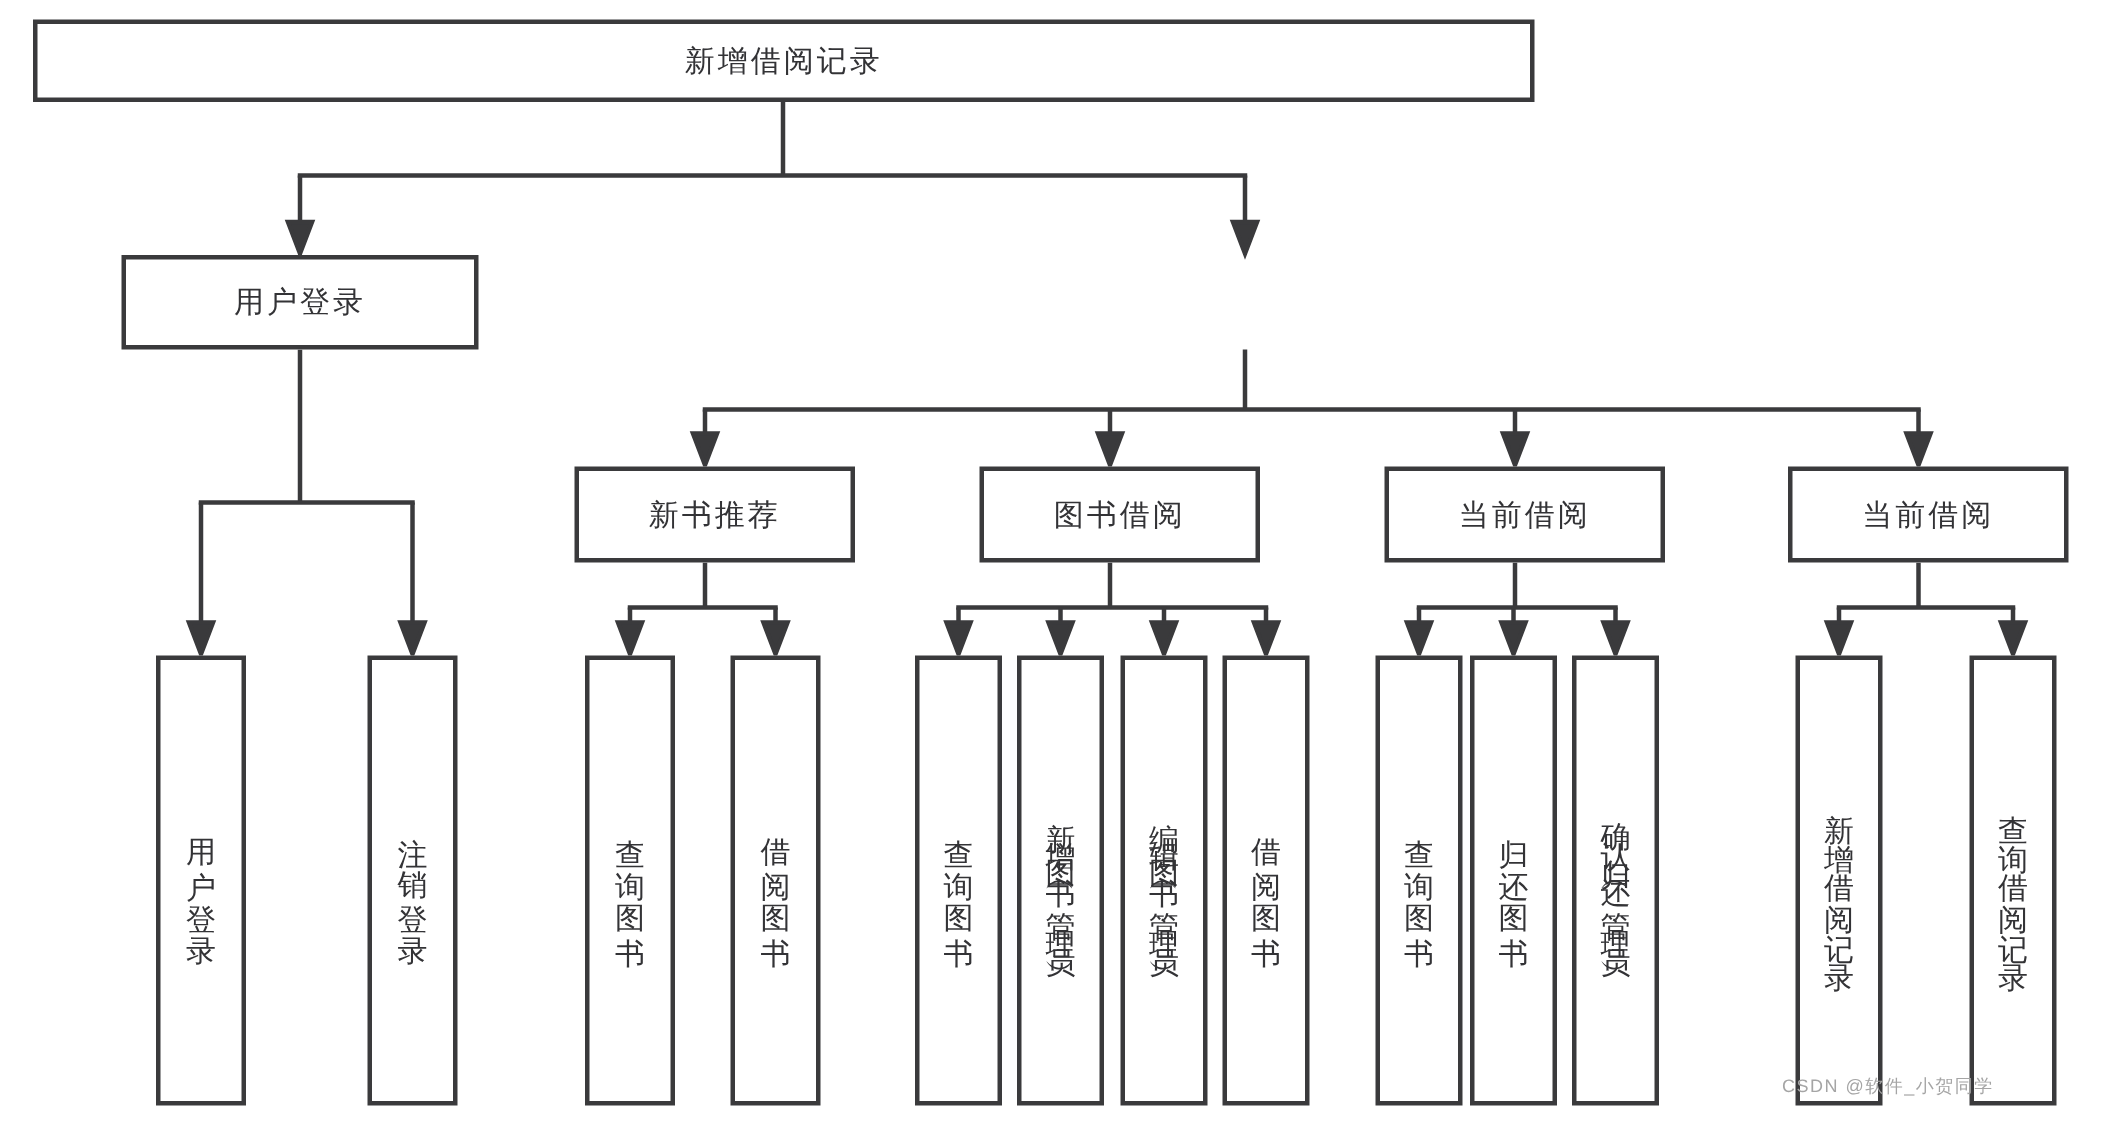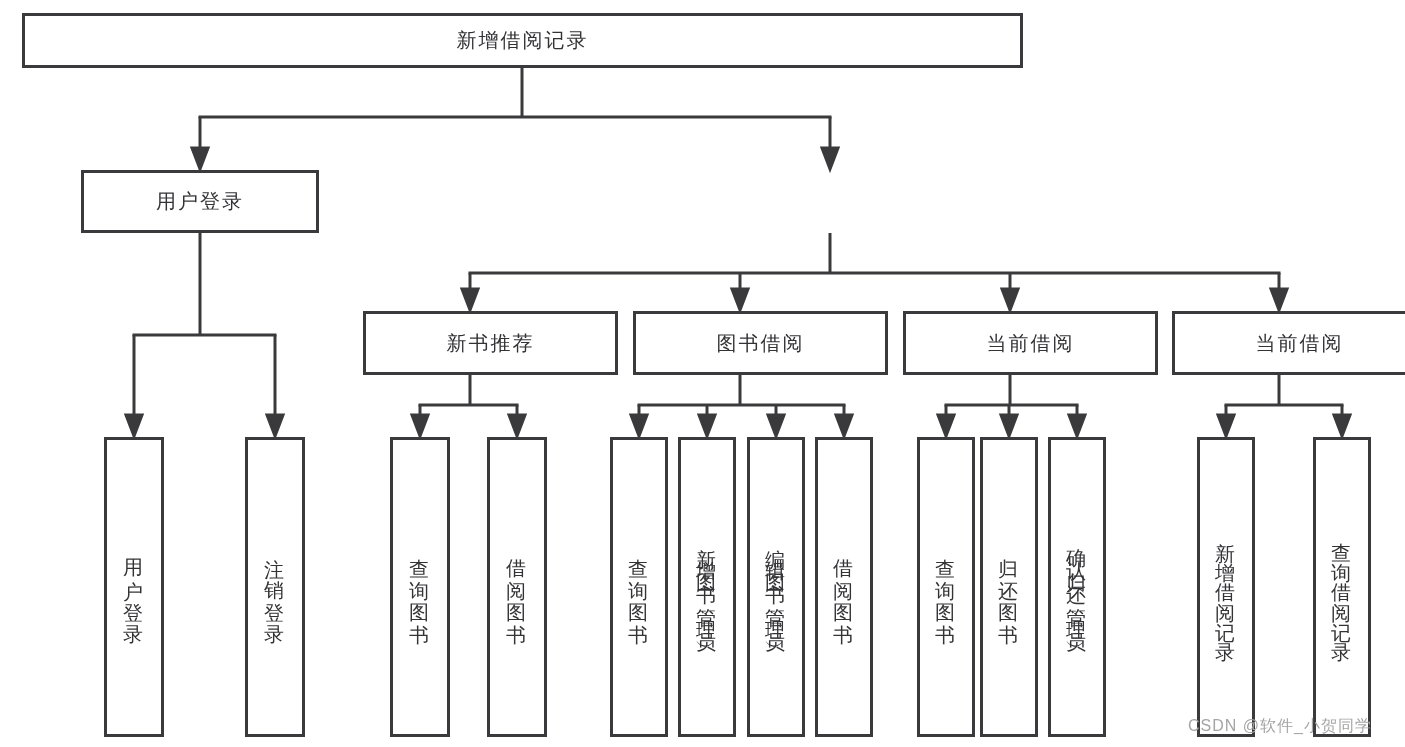--- a/index.html
+++ b/index.html
@@ -20,36 +20,36 @@
     border: 3px solid #3a3a3c;
     display: flex;
     align-items: center;
     justify-content: center;
     font-size: 20px;
     letter-spacing: 2px;
     white-space: nowrap;
   }
   .root-box  { left: 22px;  top: 13px;  width: 1001px; height: 55px; }
   .l2-box    { top: 170px; width: 238px; height: 63px; }
-  .l3-box    { top: 311px; width: 255px; height: 64px; }
+  .l3-box    { top: 311px; width: 187px; height: 64px; margin-left: 20px; }
   .leaf {
     top: 437px;
     height: 300px;
     writing-mode: vertical-rl;
     text-orientation: mixed;
     font-size: 20px;
   }
   .len4 { letter-spacing: 22px; }
   .len6 { letter-spacing: 20px; }
   .len9 { letter-spacing: 12px; }
   .watermark {
     position: absolute;
     left: 1188px;
     top: 716px;
-    font-size: 16px;
+    font-size: 12px;
     letter-spacing: 1px;
     color: #a5a5a5;
     white-space: nowrap;
   }
 </style>
 </head>
 <body>
 
 <div class="stage">
 

